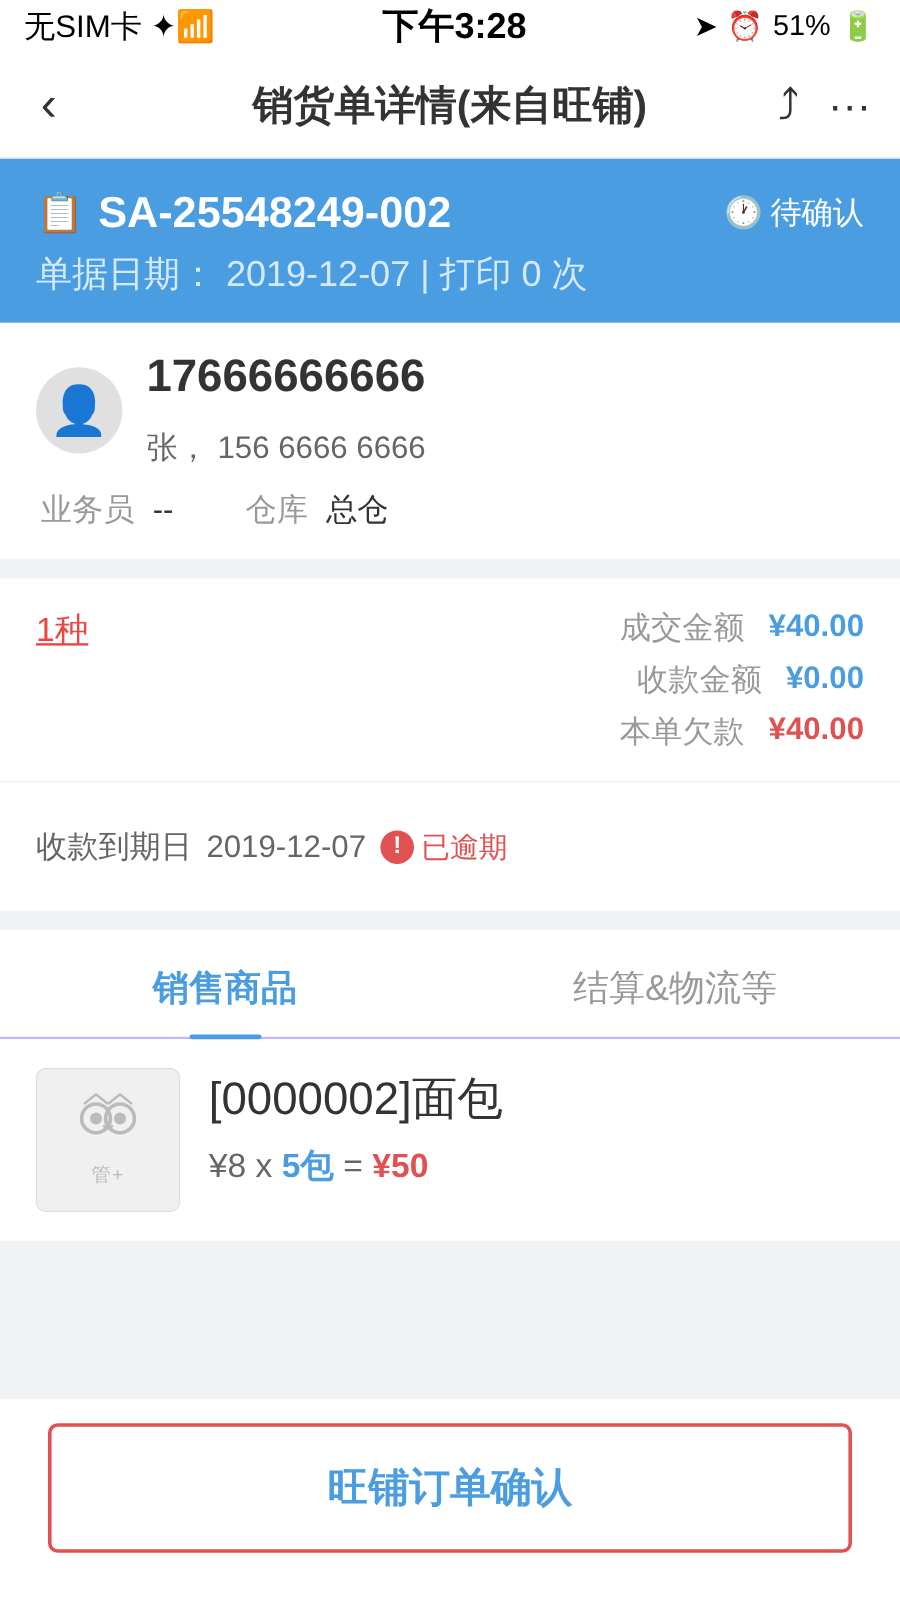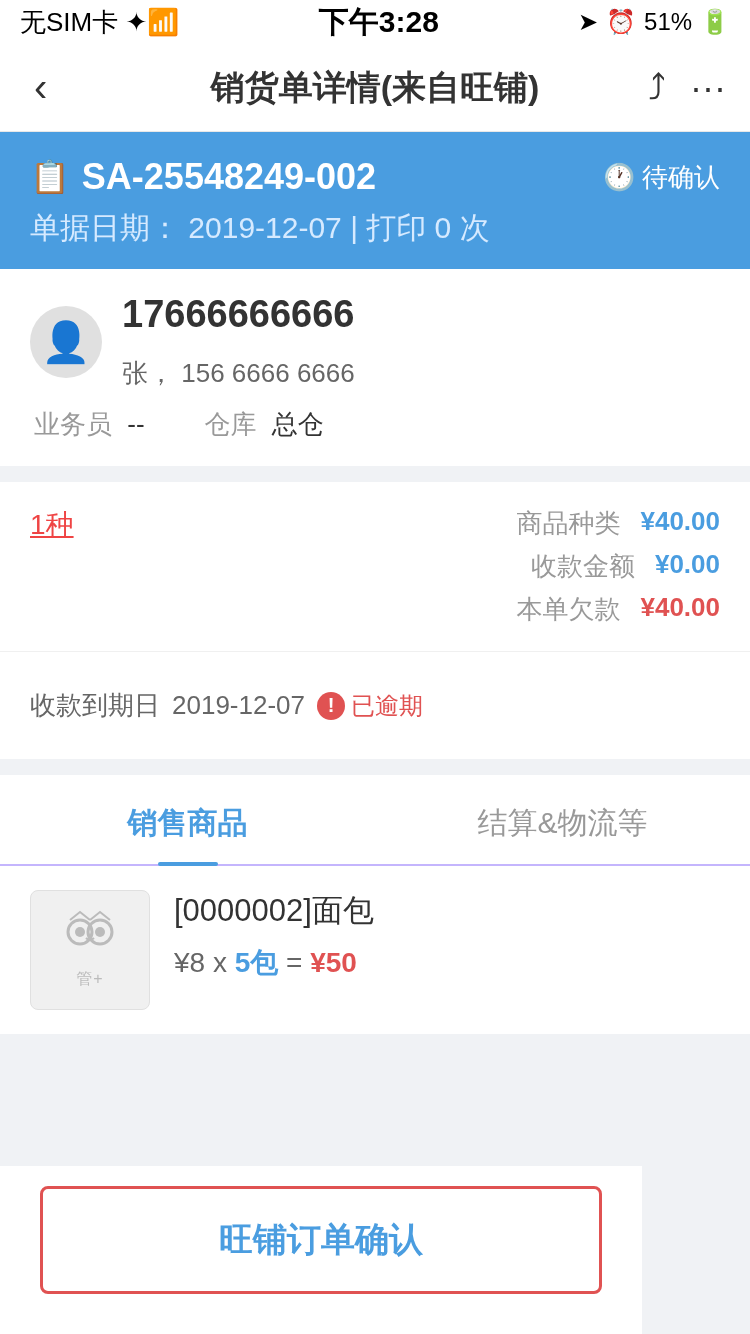--- a/index.html
+++ b/index.html
@@ -282,21 +282,21 @@
     }
     .brand-label {
       font-size: 16px;
       color: #bbb;
       letter-spacing: 1px;
     }
     .product-info {
       flex: 1;
     }
     .product-name {
-      font-size: 31px;
+      font-size: 38px;
       color: #333;
       font-weight: 500;
       margin-bottom: 12px;
     }
     .product-price {
       font-size: 28px;
       color: #666;
     }
     .price-highlight { color: #4a9de0; font-weight: 600; }
     .price-total { color: #e05252; font-weight: 700; }
@@ -305,21 +305,21 @@
     .bottom-space {
       min-height: 260px;
       background: #f0f2f5;
     }
 
     
     .confirm-btn-container {
       position: fixed;
       bottom: 0;
       left: 0;
-      width: 642px;
+      width: 750px;
       padding: 20px 40px 40px;
       background: #fff;
     }
     .confirm-btn {
       width: 100%;
       padding: 28px;
       background: #fff;
       border: 3px solid #e05252;
       border-radius: 8px;
       font-size: 34px;
@@ -398,21 +398,21 @@
 
 <div class="divider"></div>
 
 <div class="summary-section">
   <div class="summary-row">
     <div class="summary-left">
       <span class="summary-count">1种</span>
     </div>
     <div class="summary-right">
       <div class="amount-row">
-        <span class="amount-label">商品种类</span>
+        <span class="amount-label">成交金额</span>
         <span class="amount-value-blue">¥40.00</span>
       </div>
       <div class="amount-row">
         <span class="amount-label">收款金额</span>
         <span class="amount-value-blue">¥0.00</span>
       </div>
       <div class="amount-row">
         <span class="amount-label">本单欠款</span>
         <span class="amount-value-red">¥40.00</span>
       </div>

